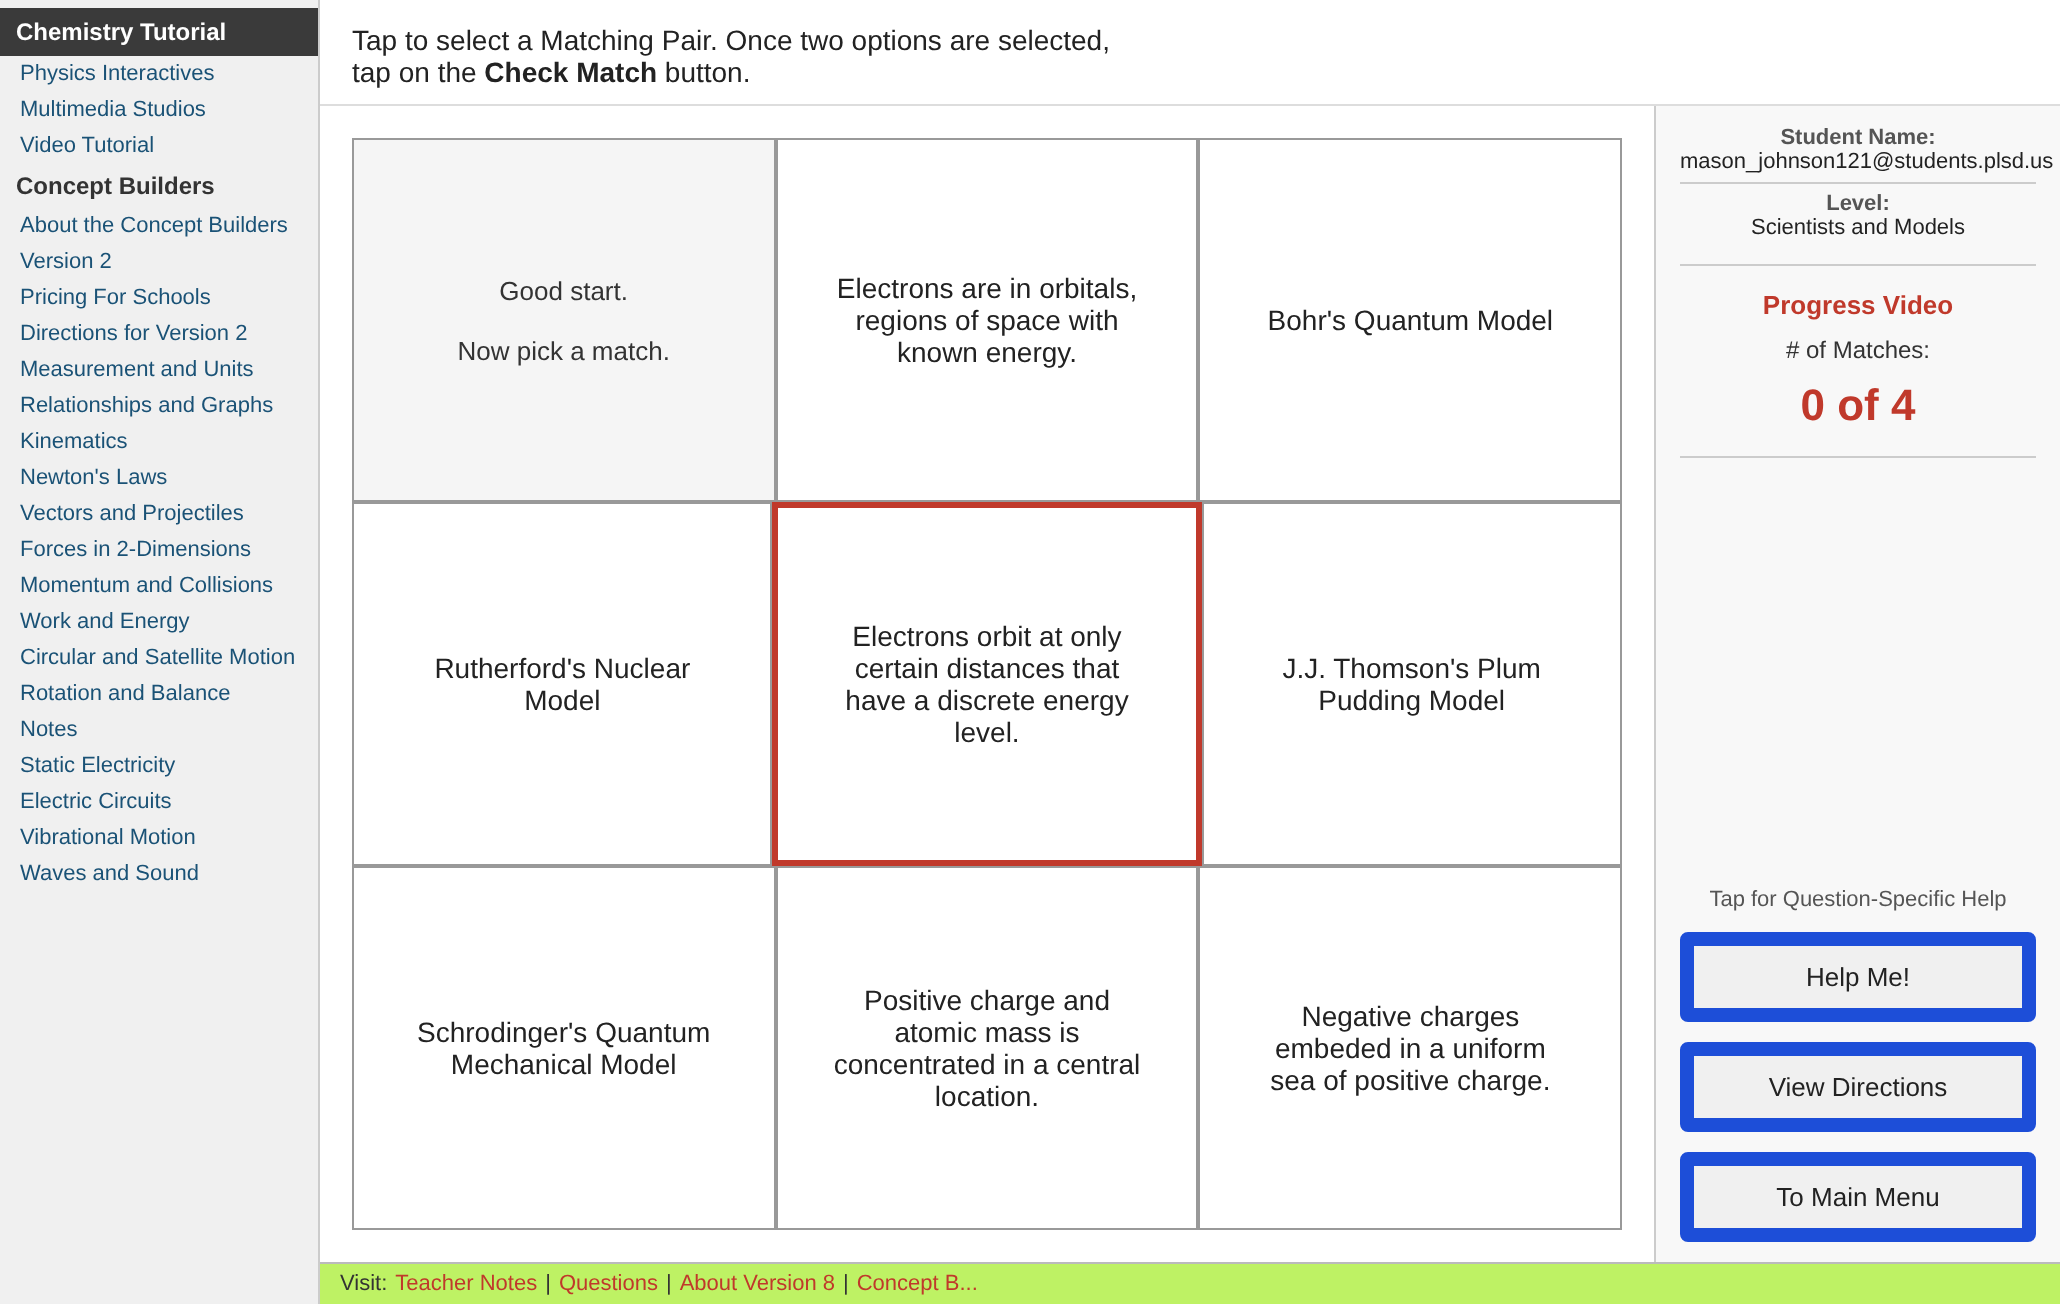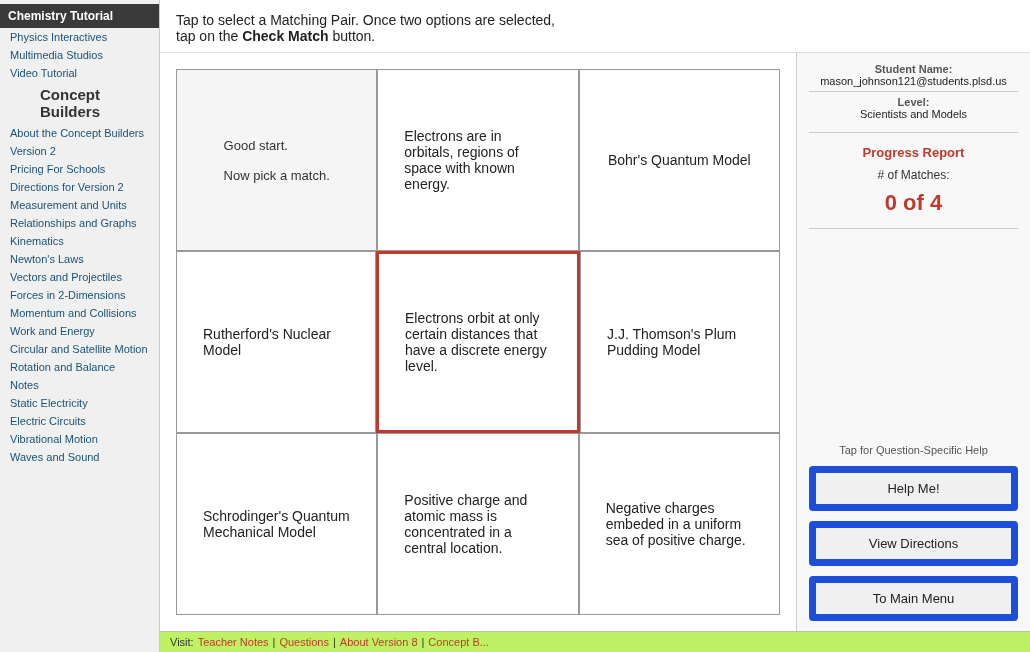--- a/index.html
+++ b/index.html
@@ -34,24 +34,23 @@
     .sidebar-link {
       display: block;
       color: #1a5276;
       padding: 3px 10px;
       font-size: 11px;
       text-decoration: none;
       cursor: pointer;
     }
     .sidebar-subsection-header {
       padding: 4px 8px;
-      font-size: 15px;
-      font-weight: bold;
-      color: #333;
-      margin-left: 32px;
+      font-size: 12px;
+      font-weight: bold;
+      color: #333;
     }
 
     
     #main {
       flex: 1;
       display: flex;
       flex-direction: column;
       background: #fff;
     }
 
@@ -86,20 +85,21 @@
       gap: 0;
       flex: 1;
     }
 
     .game-cell {
       border: 1px solid #999;
       background: #fff;
       display: flex;
       align-items: center;
       justify-content: center;
+      text-align: center;
       font-size: 14px;
       color: #222;
       padding: 26px;
       cursor: pointer;
       min-width: 170px;
       min-height: 130px;
       flex: 1;
     }
 
     .game-cell.label-cell {
@@ -109,21 +109,21 @@
       color: #333;
       font-size: 13px;
     }
 
     .game-cell.selected {
       border: 3px solid #c0392b;
     }
 
     
     #right-panel {
-      width: 234px;
+      width: 203px;
       background: #f8f8f8;
       border-left: 1px solid #ccc;
       padding: 10px 12px;
       display: flex;
       flex-direction: column;
       gap: 8px;
       font-size: 12px;
     }
 
     .student-info {
@@ -280,21 +280,21 @@
       <div class="student-info">
         <div class="label">Student Name:</div>
         <div class="value">mason_johnson121@students.plsd.us</div>
         <div class="divider"></div>
         <div class="label">Level:</div>
         <div class="value">Scientists and Models</div>
       </div>
 
       <div class="divider"></div>
 
-      <div class="progress-report-title">Progress Report</div>
+      <div class="progress-report-title">Progress Video</div>
       <div class="matches-label"># of Matches:</div>
       <div class="matches-value">0 of 4</div>
 
       <div class="divider"></div>
 
       <div style="flex:1;"></div>
 
       <div class="help-section-label">Tap for Question-Specific Help</div>
       <button class="action-btn">Help Me!</button>
       <button class="action-btn">View Directions</button>

